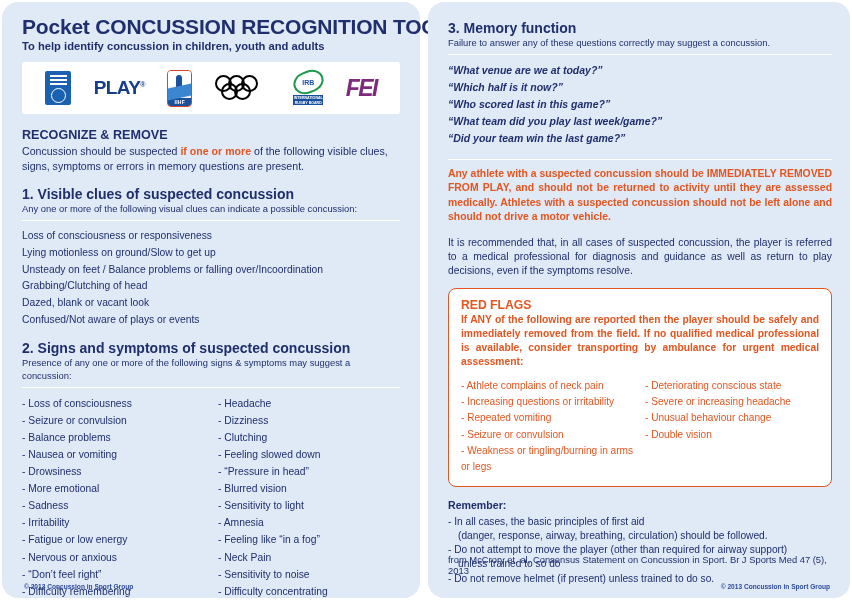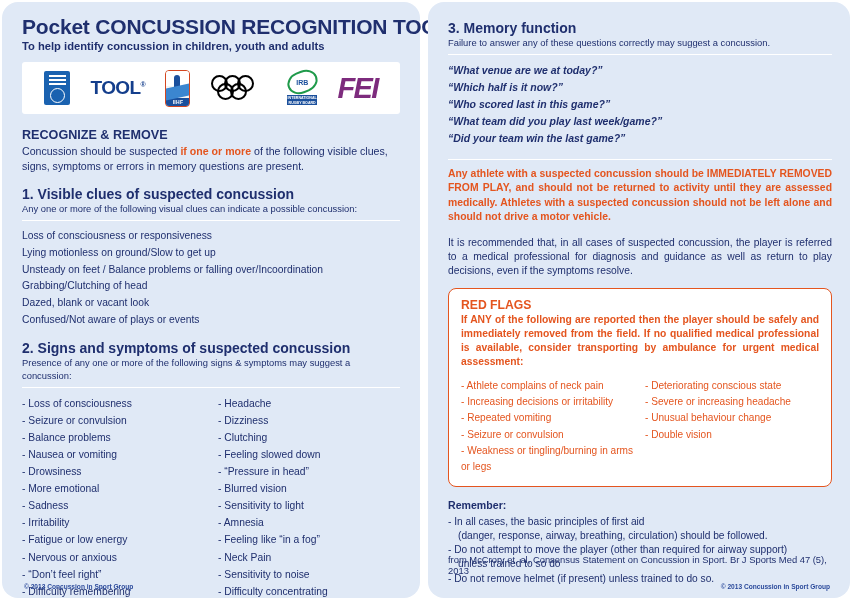--- a/index.html
+++ b/index.html
@@ -92,21 +92,21 @@
   .r4{left:6.5px;top:8px;border-color:#fcb131;}
   .r5{left:19.5px;top:8px;border-color:#00a651;}
 
   .logo-irb{width:30px;height:34px;display:flex;flex-direction:column;align-items:center;}
   .logo-irb .ball{width:27px;height:19px;border-radius:50%/60%;background:#ffffff;
     border:2.2px solid #1f9a4a;transform:rotate(-22deg);display:flex;align-items:center;justify-content:center;}
   .logo-irb .ball i{font-style:normal;font-size:7px;font-weight:bold;color:#1a4f9c;transform:rotate(22deg);}
   .logo-irb .plate{margin-top:2px;width:30px;height:10px;background:#1a4f9c;color:#fff;font-size:3.6px;
     font-weight:bold;text-align:center;line-height:5px;padding-top:1px;box-sizing:border-box;}
 
-  .logo-fei{color:#7d2b7d;font-size:29px;font-weight:bold;letter-spacing:-1.6px;font-style:italic;
+  .logo-fei{color:#7d2b7d;font-size:23px;font-weight:bold;letter-spacing:-1.6px;font-style:italic;
     font-family:"Liberation Sans",sans-serif;}
 
   
   .h-section{
     color:#1f2f6e;font-size:12.6px;font-weight:bold;margin:0 0 2px 0;
   }
   .h-numbered{
     color:#1f2f6e;font-size:14px;font-weight:bold;margin:0 0 1px 0;
   }
   .lead-text{
@@ -175,21 +175,21 @@
       <div class="logo">
         <div class="logo-fimarc">
           <div class="bar"></div>
           <div class="bar"></div>
           <div class="bar"></div>
           <div class="ring"></div>
         </div>
       </div>
 
       <div class="logo">
-        <span class="logo-fifa"><span>TOOL</span><sup>®</sup></span>
+        <span class="logo-fifa"><span>PLAY</span><sup>®</sup></span>
       </div>
 
       <div class="logo">
         <div class="logo-iihf">
           <div class="top"></div>
           <div class="mid"></div>
           <div class="bot">IIHF</div>
         </div>
       </div>
 
@@ -286,21 +286,21 @@
     <div class="divider"></div>
     <p class="warn-text">Any athlete with a suspected concussion should be IMMEDIATELY REMOVED FROM PLAY, and should not be returned to activity until they are assessed medically.  Athletes with a suspected concussion should not be left alone and should not drive a motor vehicle.</p>
     <p class="rec-text">It is recommended that, in all cases of suspected concussion, the player is referred to a medical professional for diagnosis and guidance as well as return to play decisions, even if the symptoms resolve.</p>
 
     <div class="redflags">
       <div class="rf-title">RED FLAGS</div>
       <div class="rf-lead">If ANY of the following are reported then the player should be safely and immediately removed from the field. If no qualified medical professional is available, consider transporting by ambulance for urgent medical assessment:</div>
       <div class="rf-cols">
         <ul class="rf-col">
           <li>- Athlete complains of neck pain</li>
-          <li>- Increasing decisions or irritability</li>
+          <li>- Increasing questions or irritability</li>
           <li>- Repeated vomiting</li>
           <li>- Seizure or convulsion</li>
           <li>- Weakness or tingling/burning in arms or legs</li>
         </ul>
         <ul class="rf-col">
           <li>- Deteriorating conscious state</li>
           <li>- Severe or increasing headache</li>
           <li>- Unusual behaviour change</li>
           <li>- Double vision</li>
         </ul>

